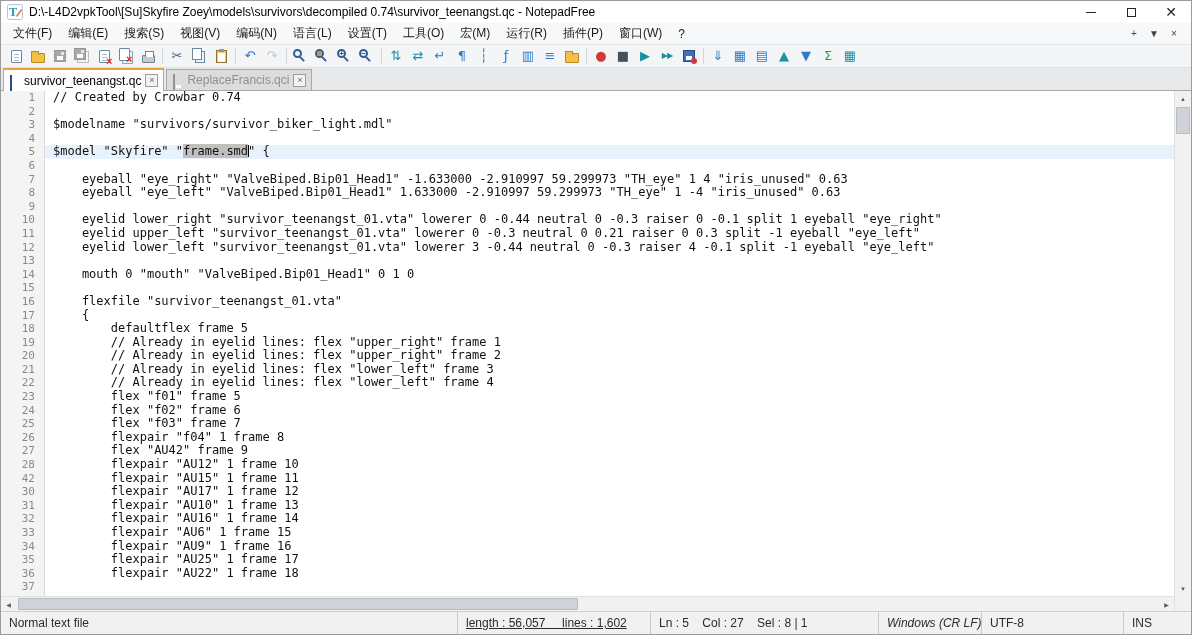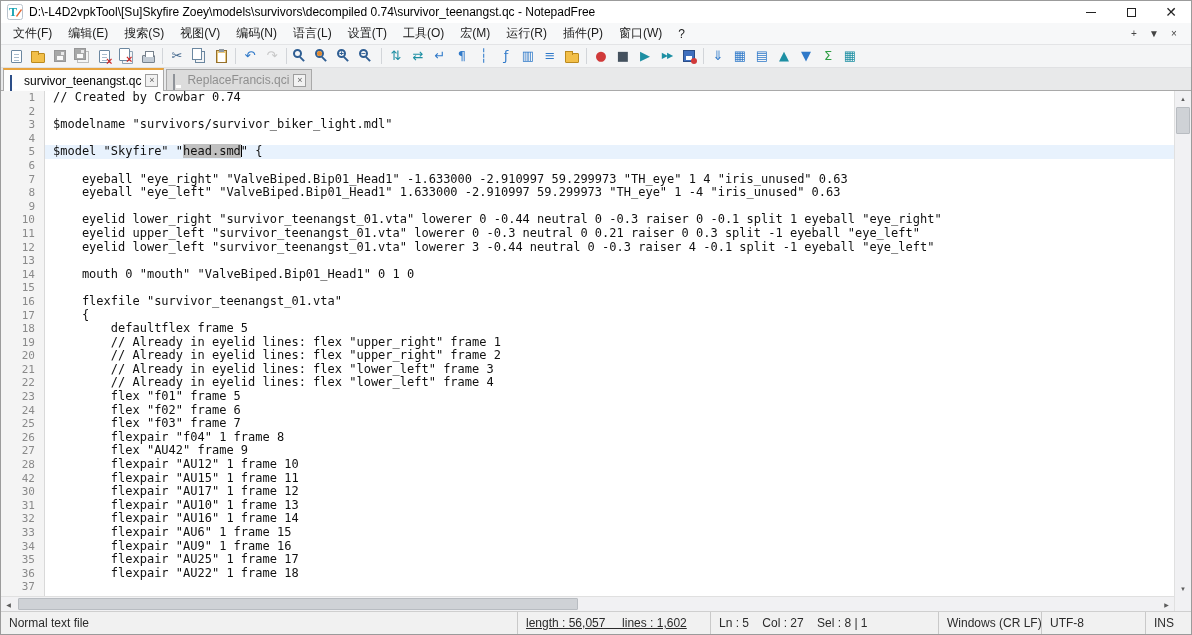--- a/index.html
+++ b/index.html
@@ -90,23 +90,23 @@
   .varr-up { top:0; } .varr-dn { bottom:0; }
   .vthumb { position:absolute; top:16px; left:1px; right:1px; height:27px; background:#cfd2d6; border:1px solid #b8bcc1; border-radius:1px; }
   .corner { height:15px; background:#f1f1f3; }
 
   
   .statusbar { height:23px; flex:0 0 auto; background:#f1f1f1; border-top:1px solid #cfcfcf; display:flex; align-items:stretch; font-size:12px; color:#2b2b2b; white-space:pre; overflow:hidden; }
   .sb { display:flex; align-items:center; padding-left:8px; border-left:1px solid #c9c9c9; flex:0 0 auto; }
   .sb-type { border-left:none; flex:1 1 auto; }
   .sb-len { width:193px;text-decoration:underline; }
   .sb-pos { width:228px; }
-  .sb-eol { width:103px; }
+  .sb-eol { width:103px;font-style:italic; }
   .sb-enc { width:104px; }
-  .sb-ins { width:46px; }
+  .sb-ins { width:68px;margin-left:38px; }
 </style>
 </head>
 <body>
 
 <div class="window">
 
   <div class="titlebar">
     <span class="appicon">
       <svg width="16" height="16" viewBox="0 0 16 16">
         <rect x="0.5" y="0.5" width="15" height="15" rx="2" fill="#ffffff" stroke="#b9c2cc"></rect>
@@ -328,21 +328,21 @@
             <div class="ln">34</div>
             <div class="ln">35</div>
             <div class="ln">36</div>
             <div class="ln">37</div>
           </div>
         <div class="code-lines">
             <div class="cl">// Created by Crowbar 0.74</div>
             <div class="cl"></div>
             <div class="cl">$modelname "survivors/survivor_biker_light.mdl"</div>
             <div class="cl"></div>
-            <div class="cl active-line">$model "Skyfire" "<span class="sel">head.smd</span><span class="caret"></span>" {</div>
+            <div class="cl active-line">$model "Skyfire" "<span class="sel">frame.smd</span><span class="caret"></span>" {</div>
             <div class="cl"></div>
             <div class="cl">    eyeball "eye_right" "ValveBiped.Bip01_Head1" -1.633000 -2.910997 59.299973 "TH_eye" 1 4 "iris_unused" 0.63</div>
             <div class="cl">    eyeball "eye_left" "ValveBiped.Bip01_Head1" 1.633000 -2.910997 59.299973 "TH_eye" 1 -4 "iris_unused" 0.63</div>
             <div class="cl"></div>
             <div class="cl">    eyelid lower_right "survivor_teenangst_01.vta" lowerer 0 -0.44 neutral 0 -0.3 raiser 0 -0.1 split 1 eyeball "eye_right"</div>
             <div class="cl">    eyelid upper_left "survivor_teenangst_01.vta" lowerer 0 -0.3 neutral 0 0.21 raiser 0 0.3 split -1 eyeball "eye_left"</div>
             <div class="cl">    eyelid lower_left "survivor_teenangst_01.vta" lowerer 3 -0.44 neutral 0 -0.3 raiser 4 -0.1 split -1 eyeball "eye_left"</div>
             <div class="cl"></div>
             <div class="cl">    mouth 0 "mouth" "ValveBiped.Bip01_Head1" 0 1 0</div>
             <div class="cl"></div>

